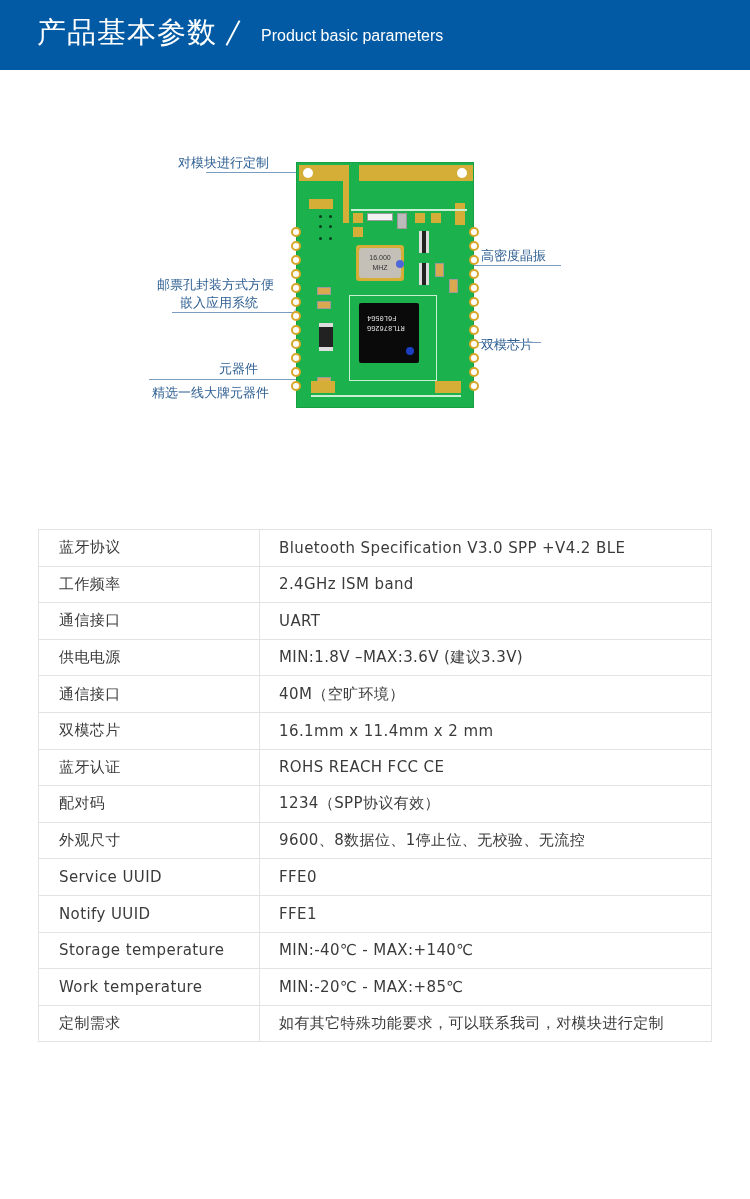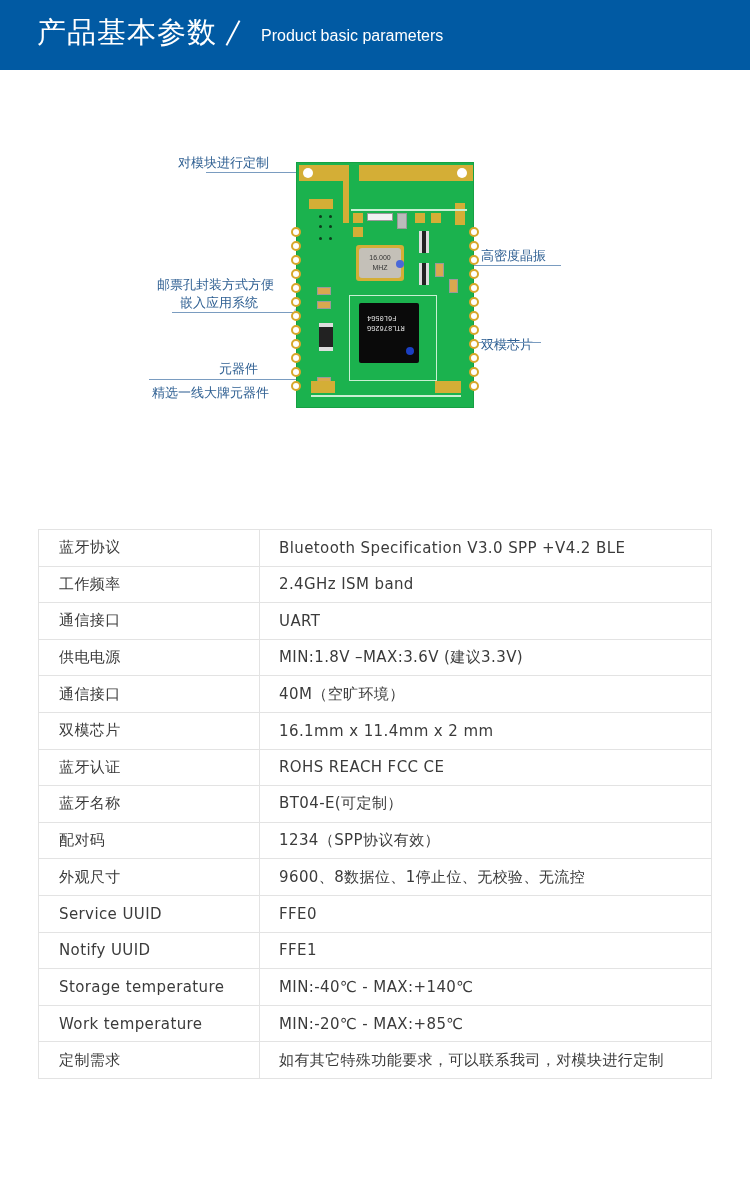--- a/index.html
+++ b/index.html
@@ -218,24 +218,20 @@
     </tr>
     <tr>
       <td class="key">双模芯片</td>
       <td class="val">16.1mm x 11.4mm x 2 mm</td>
     </tr>
     <tr>
       <td class="key">蓝牙认证</td>
       <td class="val">ROHS REACH FCC CE</td>
     </tr>
     <tr>
-      <td class="key">蓝牙名称</td>
-      <td class="val">BT04-E(可定制）</td>
-    </tr>
-    <tr>
       <td class="key">配对码</td>
       <td class="val">1234（SPP协议有效）</td>
     </tr>
     <tr>
       <td class="key">外观尺寸</td>
       <td class="val">9600、8数据位、1停止位、无校验、无流控</td>
     </tr>
     <tr>
       <td class="key">Service UUID</td>
       <td class="val">FFE0</td>

